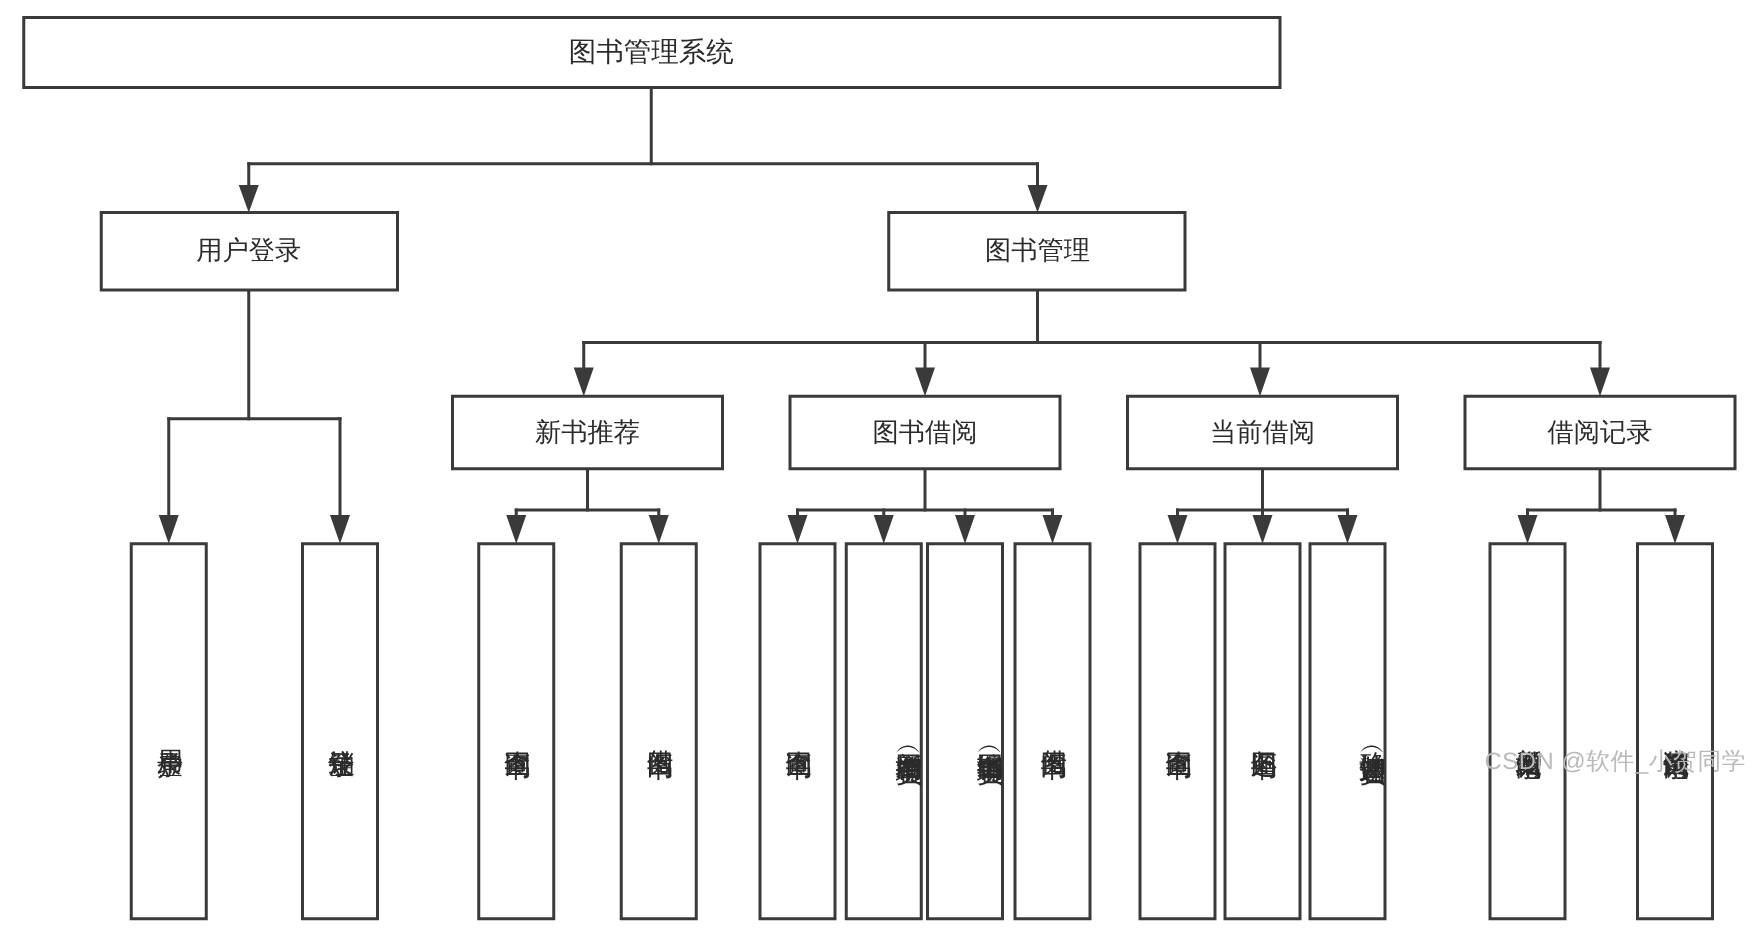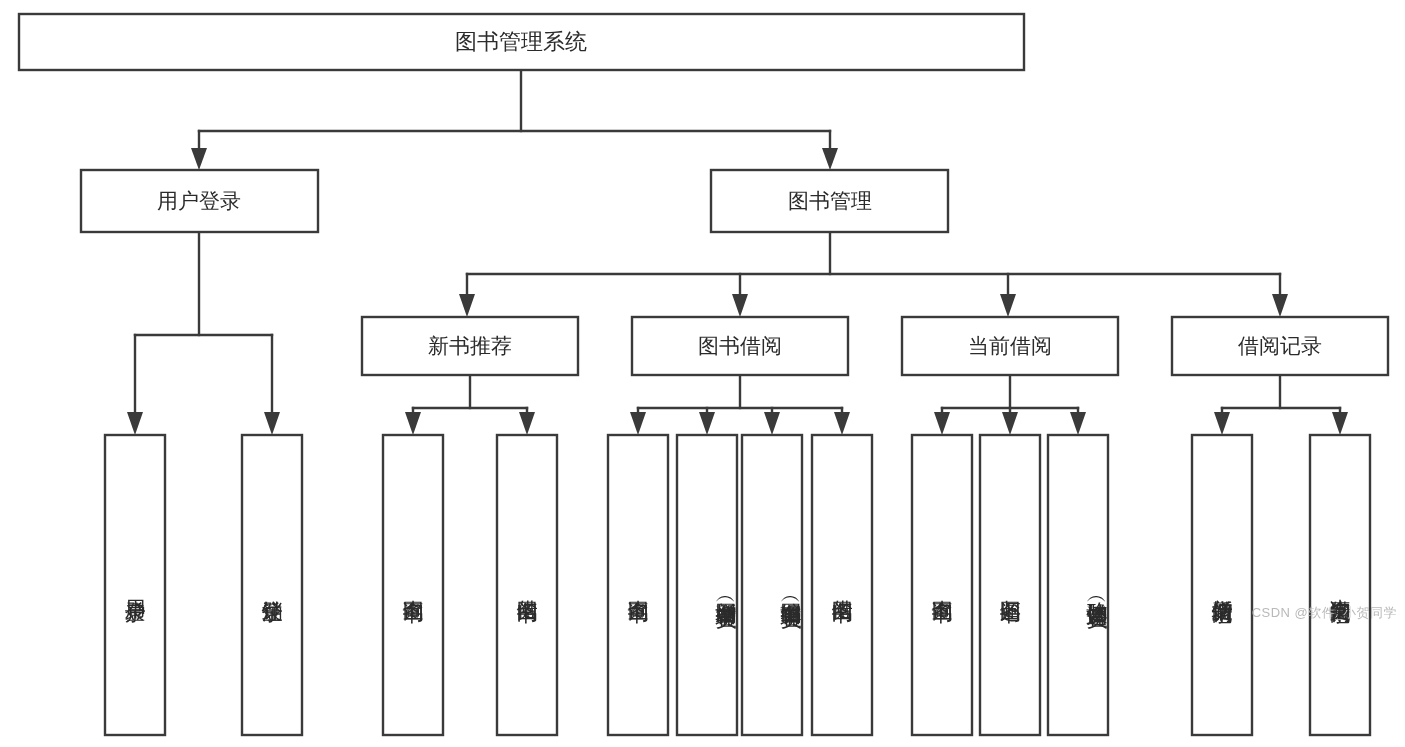--- a/index.html
+++ b/index.html
@@ -69,21 +69,21 @@
     display: flex;
     align-items: center;
     justify-content: center;
     pointer-events: none;
   }
   .watermark {
     position: absolute;
     right: 8px;
     bottom: 6px;
     font-family: "Liberation Sans", "DejaVu Sans", sans-serif;
-    font-size: 13px;
+    font-size: 19px;
     color: #b9b9b9;
     letter-spacing: 0.5px;
     white-space: nowrap;
   }
 </style>
 </head>
 <body>
 
 <div id="diagram-root">
 

